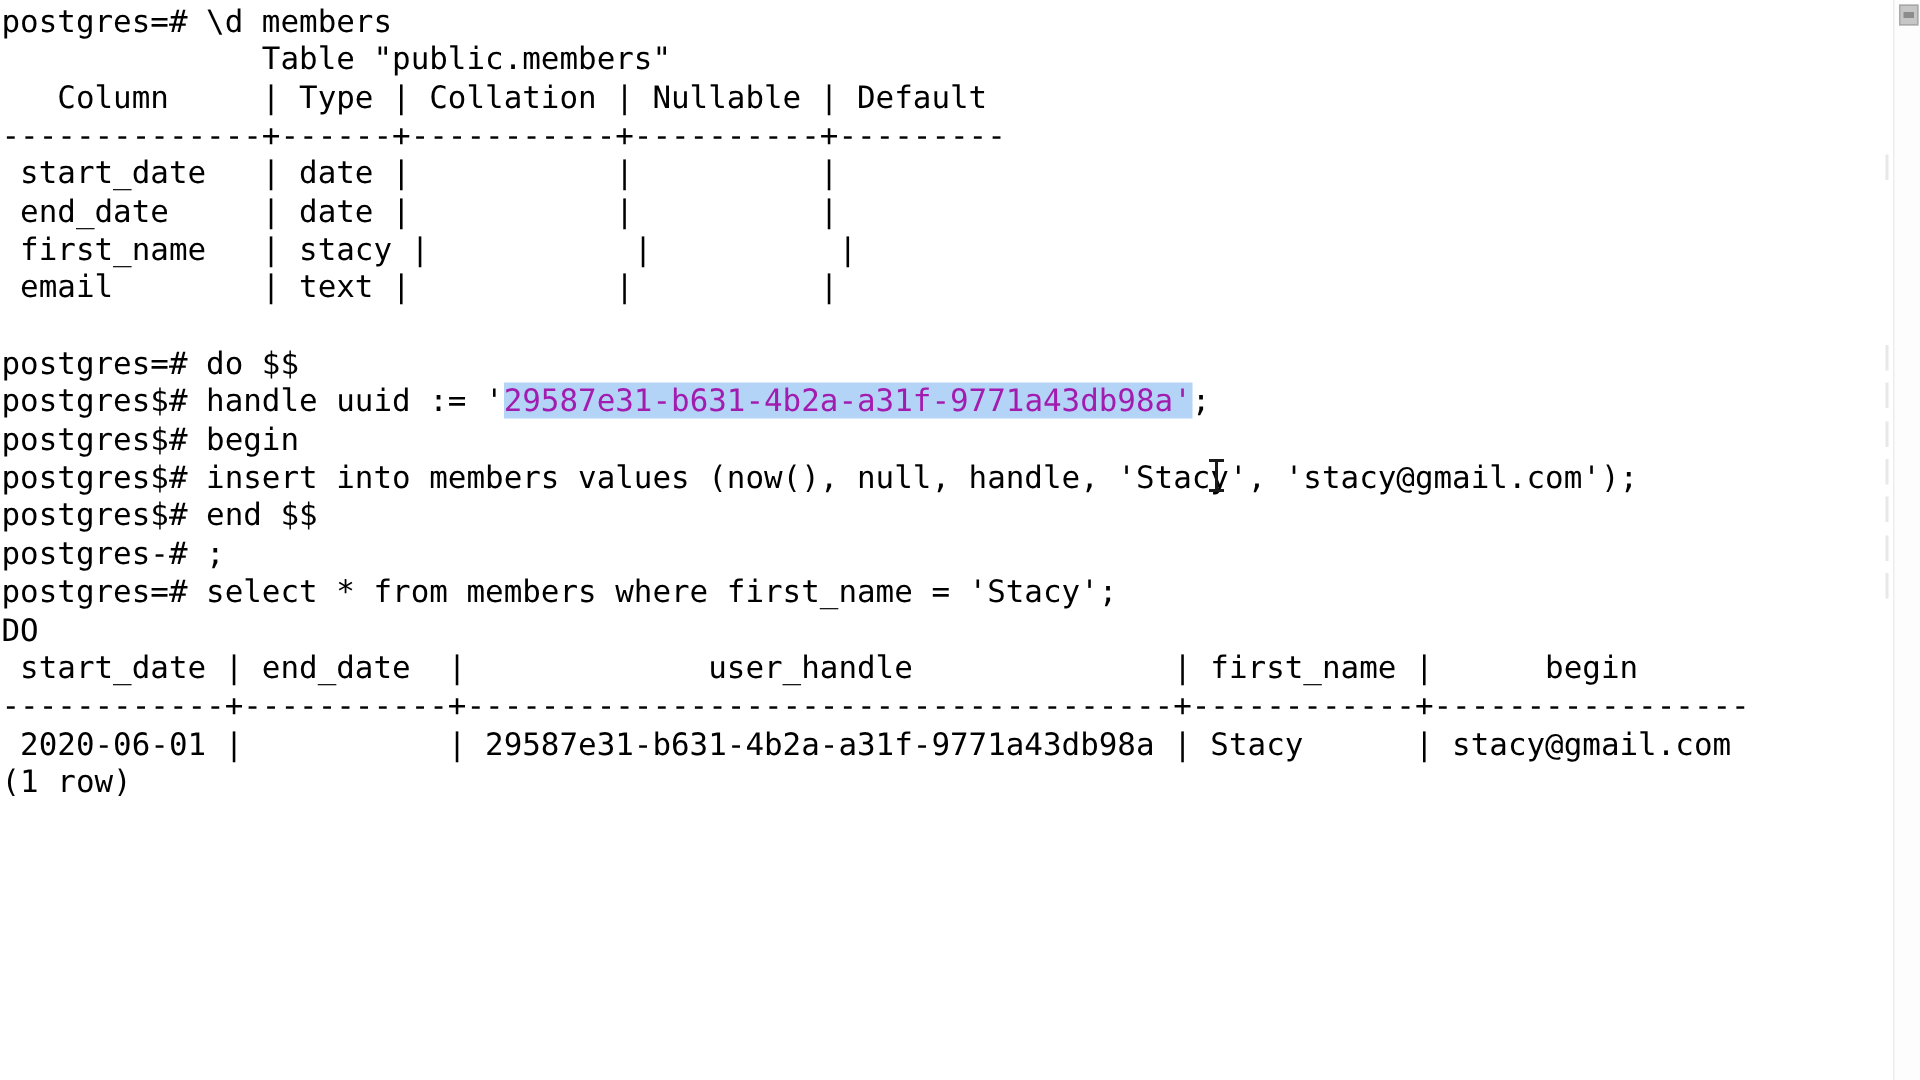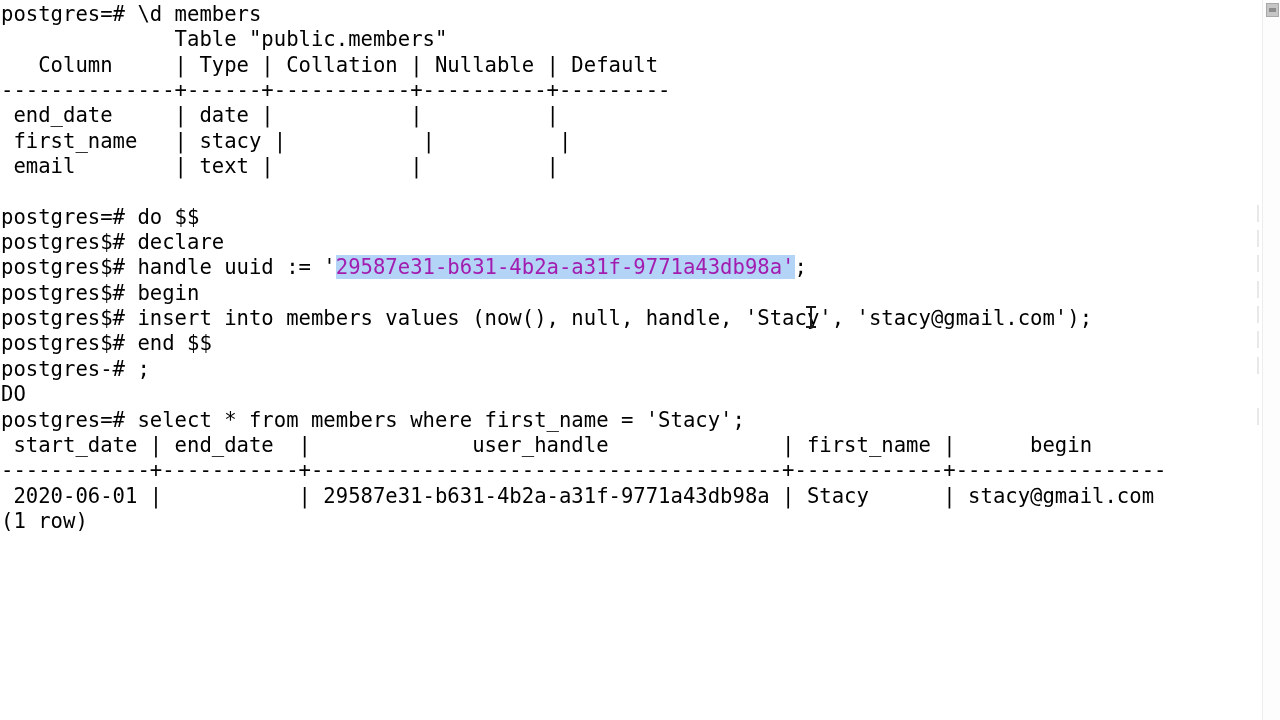--- a/index.html
+++ b/index.html
@@ -132,36 +132,36 @@
 <body>
 
 <div id="terminal">
 
   <div id="screen">
 
     <span class="line">postgres=# \d members</span>
     <span class="line">              Table "public.members"</span>
     <span class="line">   Column     | Type | Collation | Nullable | Default</span>
     <span class="line">--------------+------+-----------+----------+---------</span>
+    <span class="line"> start_date   | date |           |          |<span class="edge-mark"></span></span>
     <span class="line"> end_date     | date |           |          |</span>
     <span class="line"> first_name   | stacy |           |          |</span>
     <span class="line"> email        | text |           |          |</span>
     <span class="line blank"></span>
 
     <span class="line">postgres=# do $$<span class="edge-mark"></span></span>
-    <span class="line">postgres$# declare<span class="edge-mark"></span></span>
 
     <span class="line"><span>postgres$# handle uuid := '</span><span class="sel">29587e31-b631-4b2a-a31f-9771a43db98a'</span><span>;</span><span class="edge-mark"></span></span>
 
     <span class="line">postgres$# begin<span class="edge-mark"></span></span>
     <span class="line">postgres$# insert into members values (now(), null, handle, 'Stacy', 'stacy@gmail.com');<span class="edge-mark"></span></span>
     <span class="line">postgres$# end $$<span class="edge-mark"></span></span>
     <span class="line">postgres-# ;<span class="edge-mark"></span></span>
+    <span class="line">postgres=# select * from members where first_name = 'Stacy';<span class="edge-mark"></span></span>
     <span class="line">DO</span>
-    <span class="line">postgres=# select * from members where first_name = 'Stacy';<span class="edge-mark"></span></span>
     <span class="line"> start_date | end_date  |             user_handle              | first_name |      begin</span>
     <span class="line">------------+-----------+--------------------------------------+------------+-----------------</span>
     <span class="line"> 2020-06-01 |           | 29587e31-b631-4b2a-a31f-9771a43db98a | Stacy      | stacy@gmail.com</span>
     <span class="line">(1 row)</span>
     <span class="line blank"></span>
 
 
   </div>
 
   <div id="mouse-pointer">

